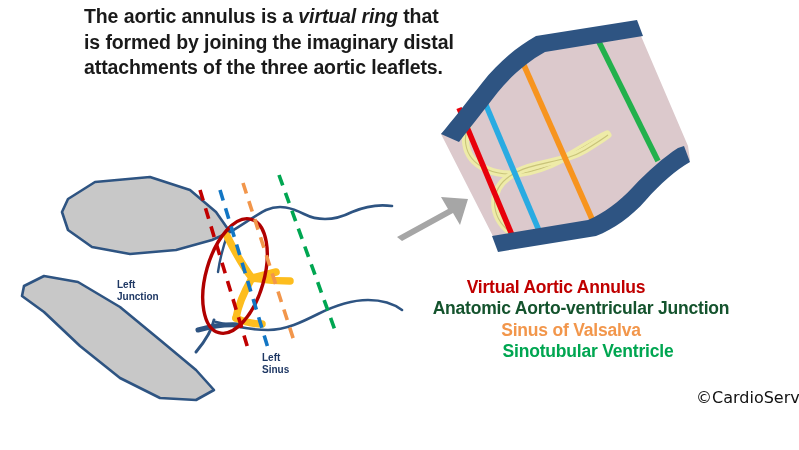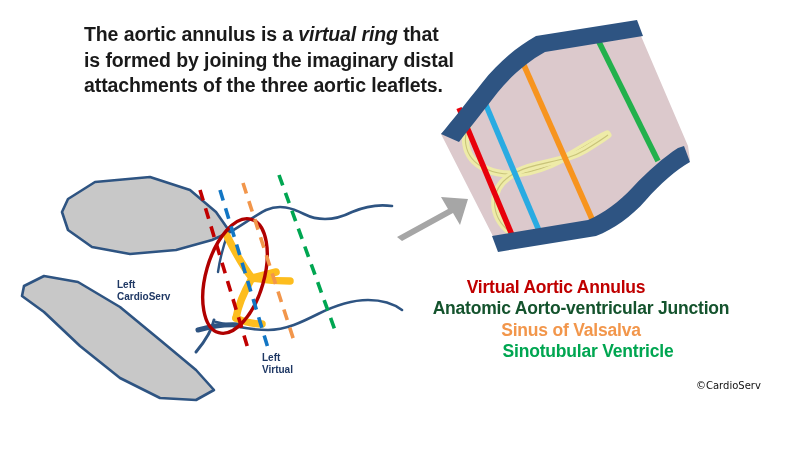--- a/index.html
+++ b/index.html
@@ -13,21 +13,21 @@
     height: 450px;
     background: #ffffff;
     overflow: hidden;
     font-family: "Liberation Sans", sans-serif;
   }
 
   
   #title-block {
     position: absolute;
     left: 84px;
-    top: 22px;
+    top: 4px;
     width: 370px;
     font-size: 19.5px;
     font-weight: bold;
     line-height: 1.32;
     color: #1a1a1a;
     letter-spacing: -0.1px;
   }
   #title-block .it { font-style: italic; }
 
   
@@ -68,23 +68,23 @@
   }
   #legend-row-0 { color: #C00000; margin-left: -44px; }
   #legend-row-1 { color: #14532d; margin-left: 6px; }
   #legend-row-2 { color: #F2964B; margin-left: -14px; text-align: center; }
   #legend-row-3 { color: #00A651; margin-left: 20px; }
 
   
   #copyright {
     position: absolute;
     left: 696px;
-    top: 380px;
+    top: 388px;
     font-family: "DejaVu Sans", sans-serif;
-    font-size: 10px;
+    font-size: 16px;
     color: #111111;
     letter-spacing: 0px;
   }
 </style>
 </head>
 <body>
 
 <div id="page">
 
   <div id="title-block"><span>The </span><span>aortic annulus</span><span> is a </span><span class="it">virtual ring</span><span> that is formed by joining the imaginary distal attachments of the three aortic leaflets.</span></div>
@@ -157,25 +157,25 @@
     <path d="M 441,134 C 452,121 466,103 482,83 C 497,64 515,48 536,36
              L 637,20 L 643,36 L 545,52 C 527,62 511,76 498,92
              C 484,110 470,128 459,142 Z" fill="#2E5482"></path>
     <path d="M 684,146 L 690,162 C 676,170 660,184 646,200
              C 631,217 614,229 596,236 L 498,252 L 492,236 L 588,220
              C 604,213 619,202 633,187 C 648,171 664,157 678,148 Z" fill="#2E5482"></path>
   </svg>
 
   <div class="anat-label" id="label-left-ventricle">
     <span>Left</span><br>
-    <span>CardioServ</span>
+    <span>Junction</span>
   </div>
   <div class="anat-label" id="label-left-atrium">
     <span>Left</span><br>
-    <span>Virtual</span>
+    <span>Sinus</span>
   </div>
 
   <div id="legend">
     <div class="legend-row" id="legend-row-0">Virtual Aortic Annulus</div>
     <div class="legend-row" id="legend-row-1">Anatomic Aorto-ventricular Junction</div>
     <div class="legend-row" id="legend-row-2">Sinus of Valsalva</div>
     <div class="legend-row" id="legend-row-3">Sinotubular Ventricle</div>
   </div>
 
   <div id="copyright">©CardioServ</div>

